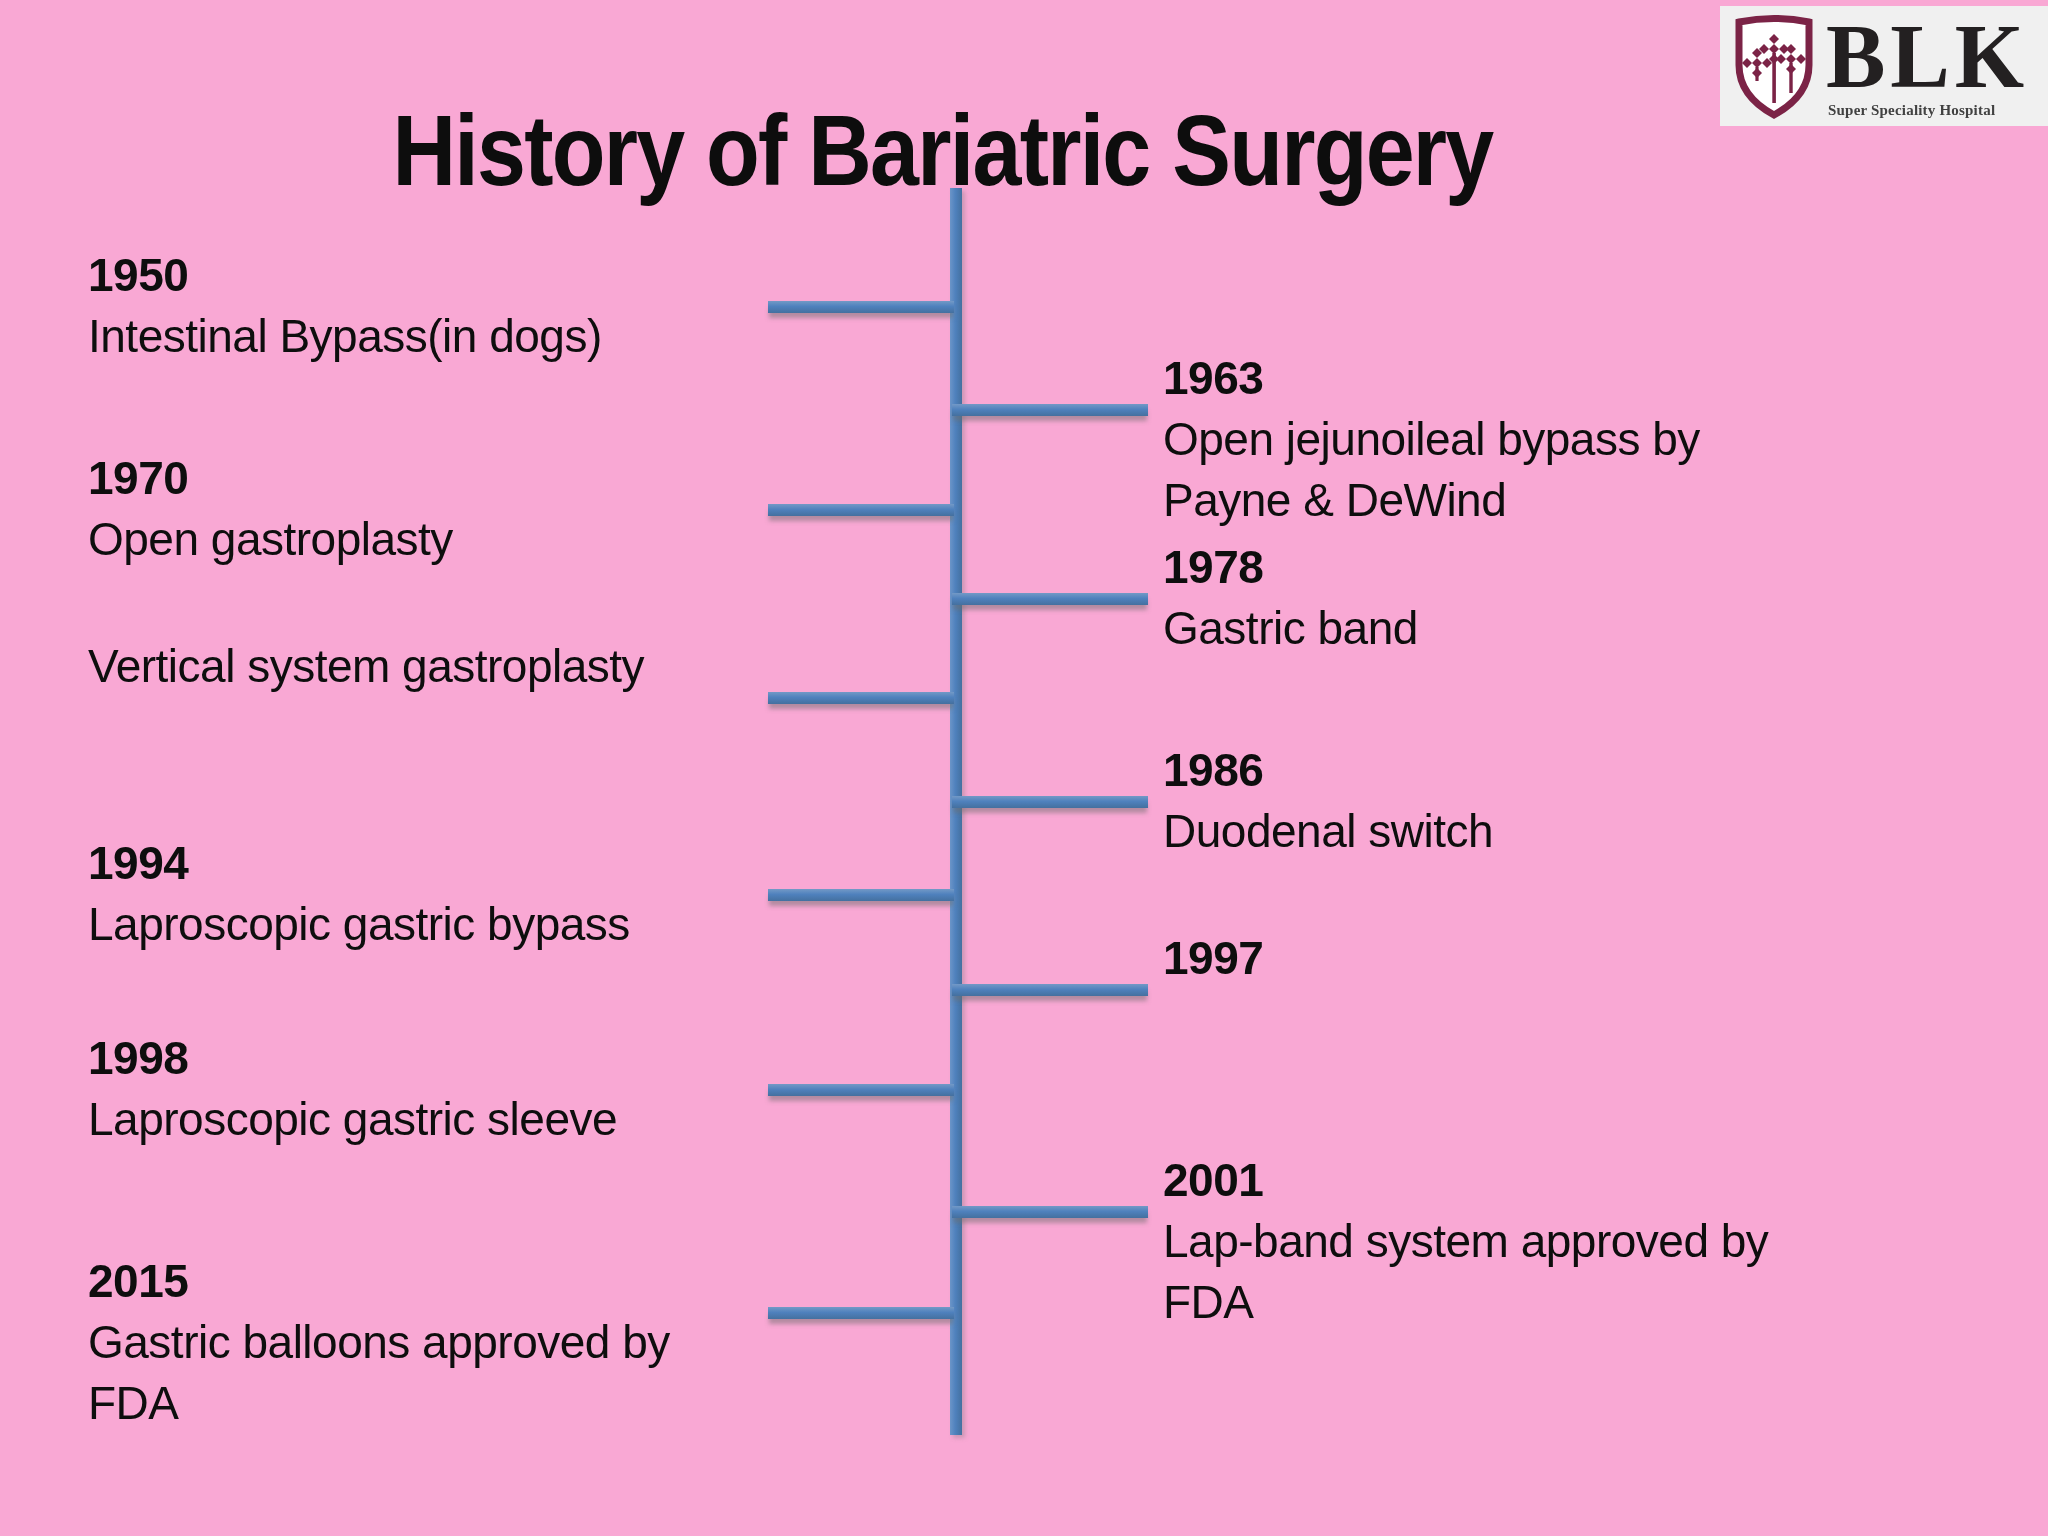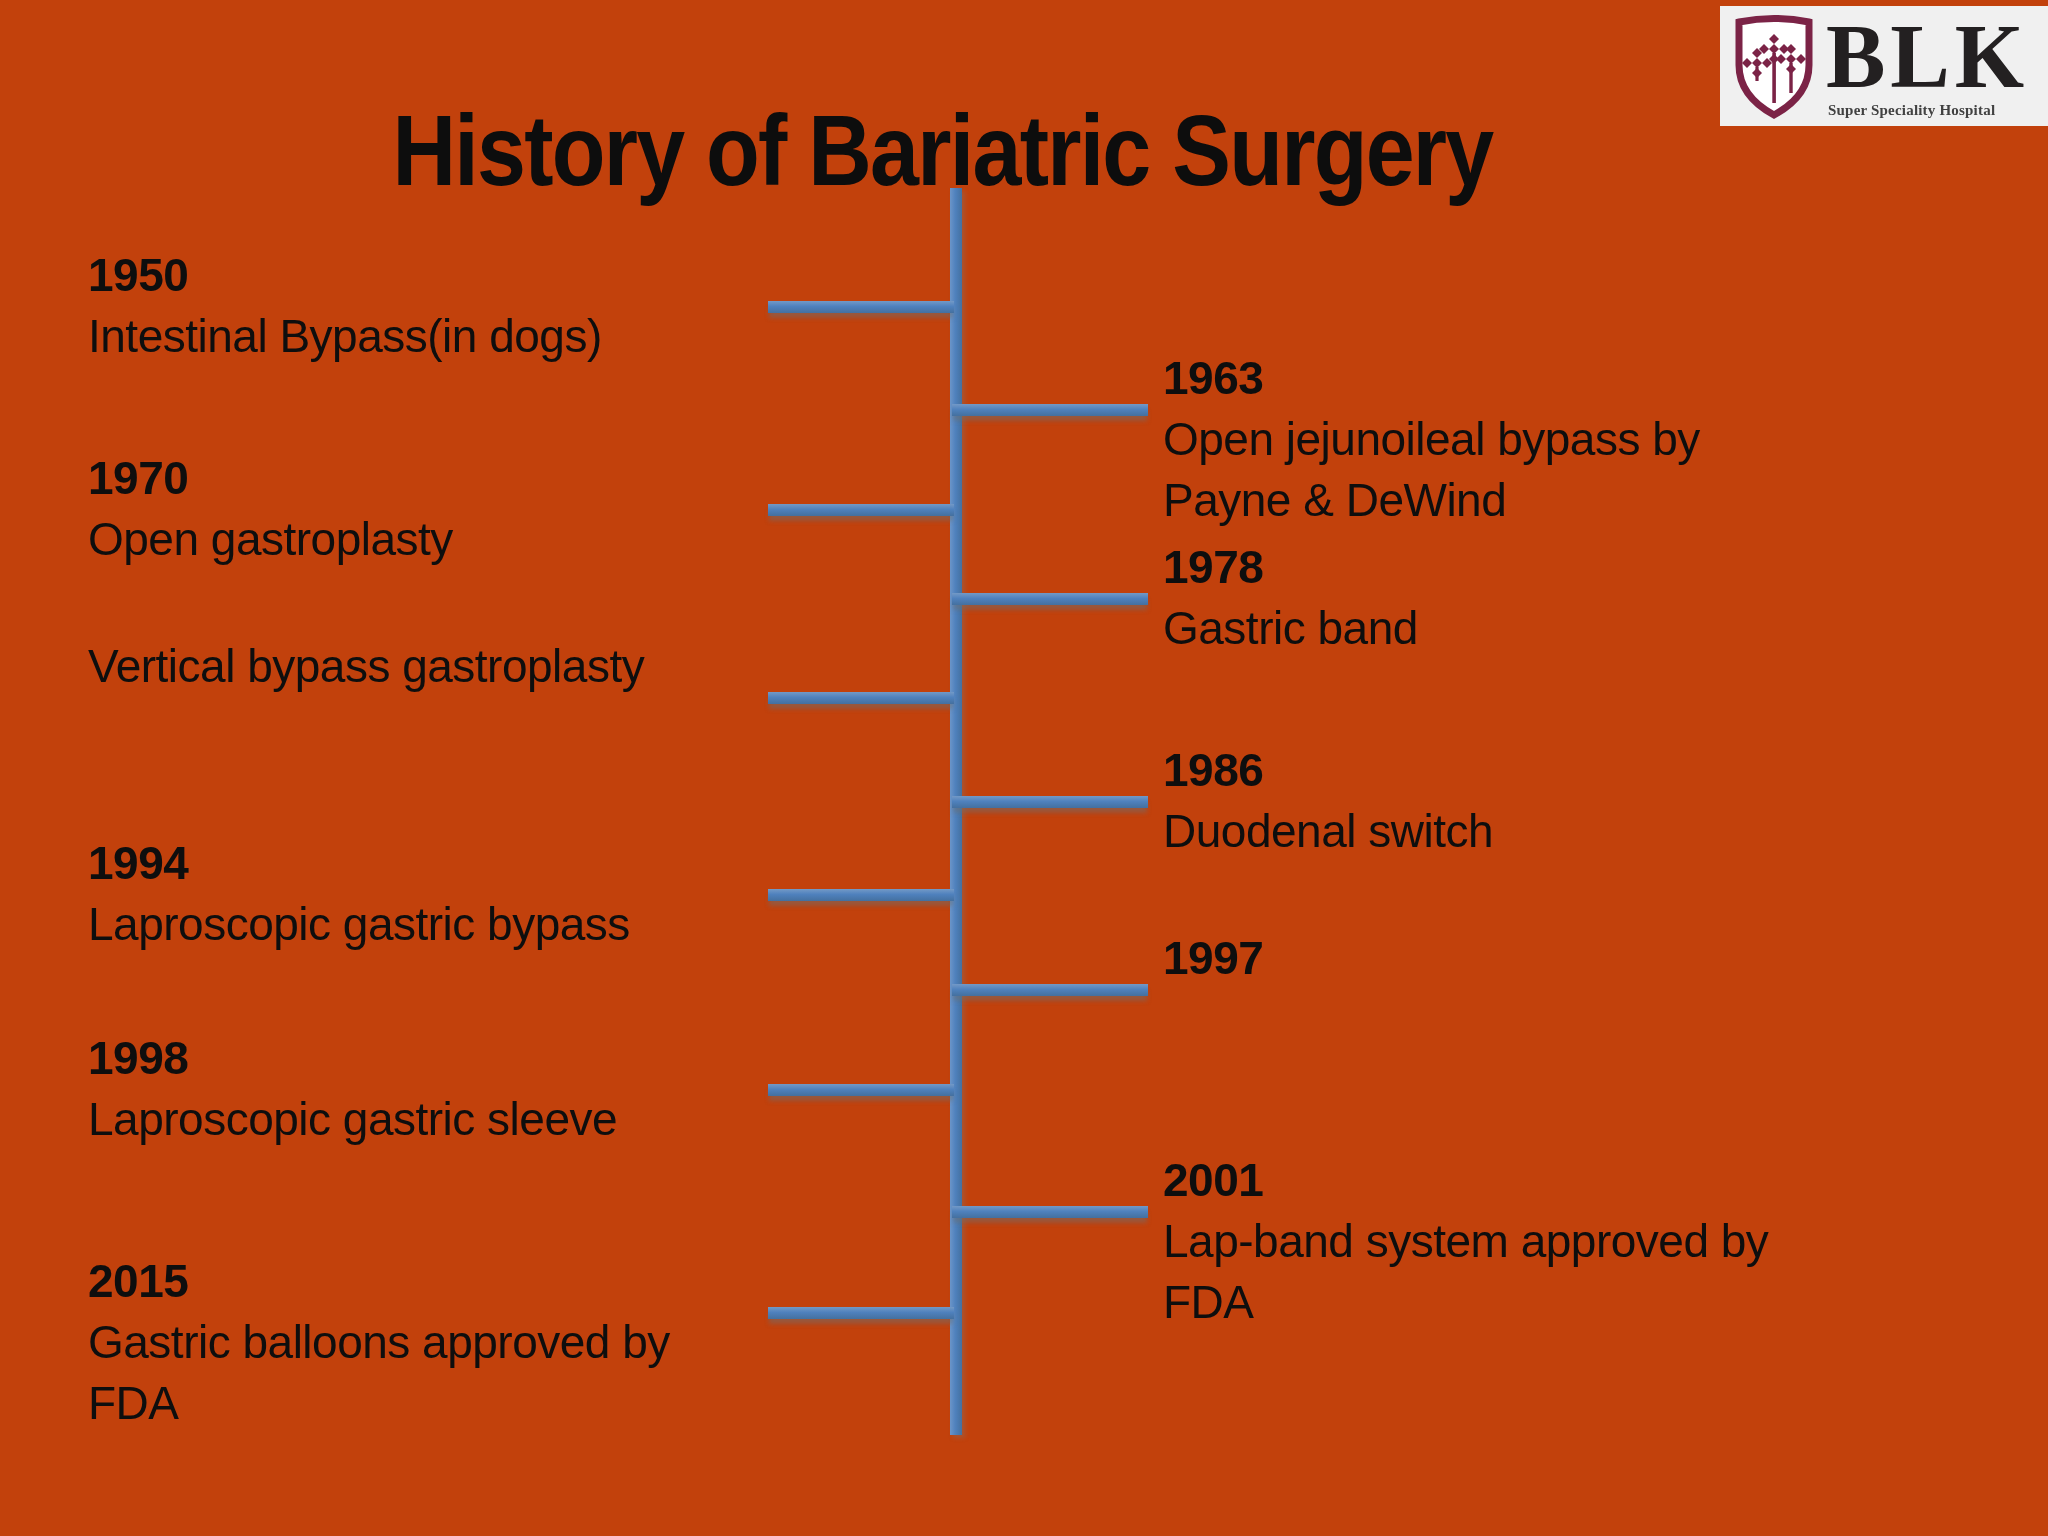--- a/index.html
+++ b/index.html
@@ -1,17 +1,17 @@
 <!DOCTYPE html>
 <html><head>
 <meta charset="utf-8">
 <style>
   html,body{margin:0;padding:0;background:#fff;}
   .slide{
-    position:relative;width:2048px;height:1536px;overflow:hidden;background:#c2410c;
+    position:relative;width:2048px;height:1536px;overflow:hidden;background:#f9a8d4;
     font-family:"Liberation Sans", sans-serif;color:#0e0e0e;
   }
   .title{
     position:absolute;top:26px;left:0;width:1885px;text-align:center;
     font-size:100px;font-weight:bold;letter-spacing:-2px;color:#0d0d0d;
     transform:scaleX(0.88);transform-origin:50% 0;white-space:nowrap;
   }
   
   .logo-box{position:absolute;left:1720px;top:6px;width:392px;height:120px;background:#f0f0f0;}
   .logo-shield{position:absolute;left:12px;top:8px;width:84px;height:106px;}
@@ -86,21 +86,21 @@
         <div class="year">1950</div>
         <div class="desc">Intestinal Bypass(in dogs)</div>
       </div>
       <div class="tick left" style="top: 504px;"></div>
       <div class="event left" style="top: 448px;">
         <div class="year">1970</div>
         <div class="desc">Open gastroplasty</div>
       </div>
       <div class="tick left" style="top: 692px;"></div>
       <div class="event left" style="top: 636px;">
-        <div class="desc">Vertical bypass gastroplasty</div>
+        <div class="desc">Vertical system gastroplasty</div>
       </div>
       <div class="tick left" style="top: 889px;"></div>
       <div class="event left" style="top: 833px;">
         <div class="year">1994</div>
         <div class="desc">Laproscopic gastric bypass</div>
       </div>
       <div class="tick left" style="top: 1084px;"></div>
       <div class="event left" style="top: 1028px;">
         <div class="year">1998</div>
         <div class="desc">Laproscopic gastric sleeve</div>

